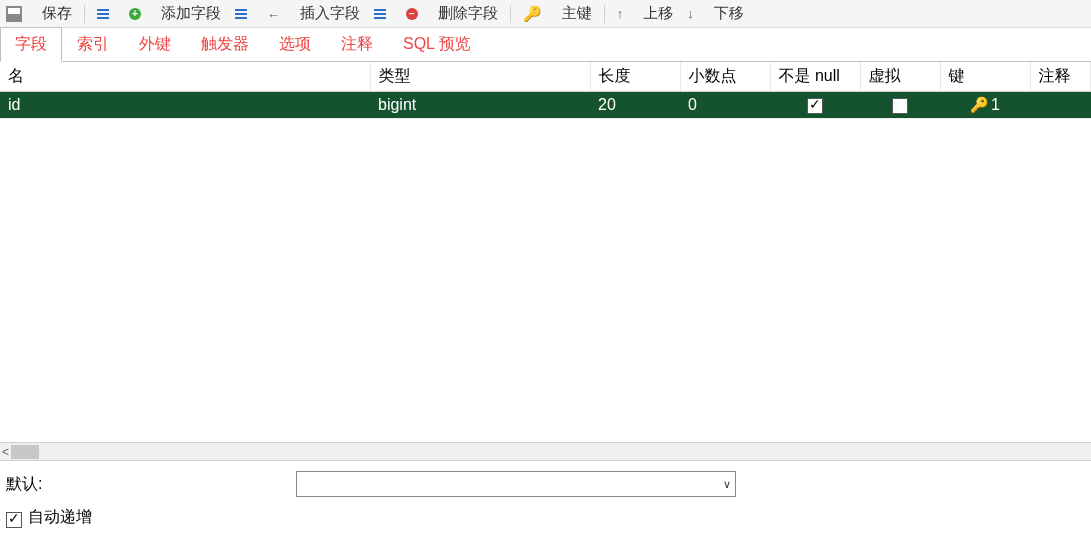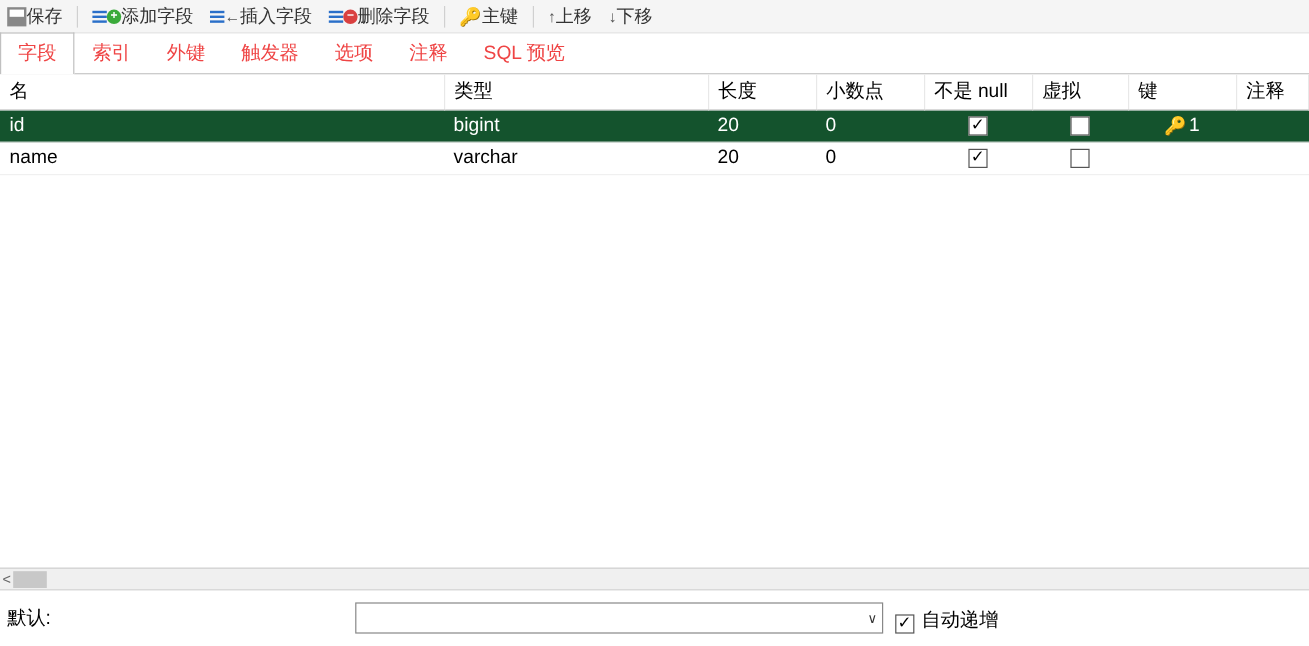--- a/index.html
+++ b/index.html
@@ -19,21 +19,21 @@
   height: 28px;
   background: #f5f5f5;
   border-bottom: 1px solid #e0e0e0;
   padding-left: 0;
   gap: 2px;
 }
 .tb-btn {
   display: inline-flex;
   align-items: center;
   padding: 2px 6px;
-  gap: 0;
+  gap: 20px;
   cursor: default;
   font-size: 15px;
   color: #333;
 }
 .tb-sep {
   width: 1px;
   height: 18px;
   background: #d0d0d0;
   margin: 0 4px;
 }
@@ -100,21 +100,21 @@
   align-items:center;
   padding-left:2px;
   font-size:12px;
   color:#666;
 }
 .scroll-hint .thumb { width:28px; height:14px; background:#c8c8c8; margin-left:2px; }
 .props {
   border-top:1px solid #d0d0d0;
   padding:10px 6px;
   display:flex;
-  flex-direction:row;
+  flex-direction:column;
   gap:10px;
 }
 .prop-row { display:flex; align-items:center; gap:10px; }
 .prop-row label { font-size:16px; min-width:60px; }
 .combo {
   width:440px; height:26px; border:1px solid #888; display:flex; align-items:center; justify-content:flex-end; padding-right:4px;
 }
 .combo .caret { font-size:11px; color:#333; }
 .ai-row { display:flex; align-items:flex-end; gap:6px; font-size:16px; }
 </style>
@@ -213,30 +213,20 @@
           <td class="col-notnull"><span class="chk checked"></span></td>
           <td class="col-virtual"><span class="chk "></span></td>
           <td class="col-key">
             <span class="keycell">
               <span class="key-icon">🔑</span>
               <span>1</span>
             </span>
           </td>
           <td></td>
         </tr>
-        <tr>
-          <td>name</td>
-          <td>varchar</td>
-          <td>20</td>
-          <td>0</td>
-          <td class="col-notnull"><span class="chk checked"></span></td>
-          <td class="col-virtual"><span class="chk "></span></td>
-          <td class="col-key"></td>
-          <td></td>
-        </tr>
       </tbody>
   </table>
 </div>
 
 <div class="scroll-hint">
   <span>&lt;</span>
   <div class="thumb"></div>
 </div>
 
 <div class="props">

